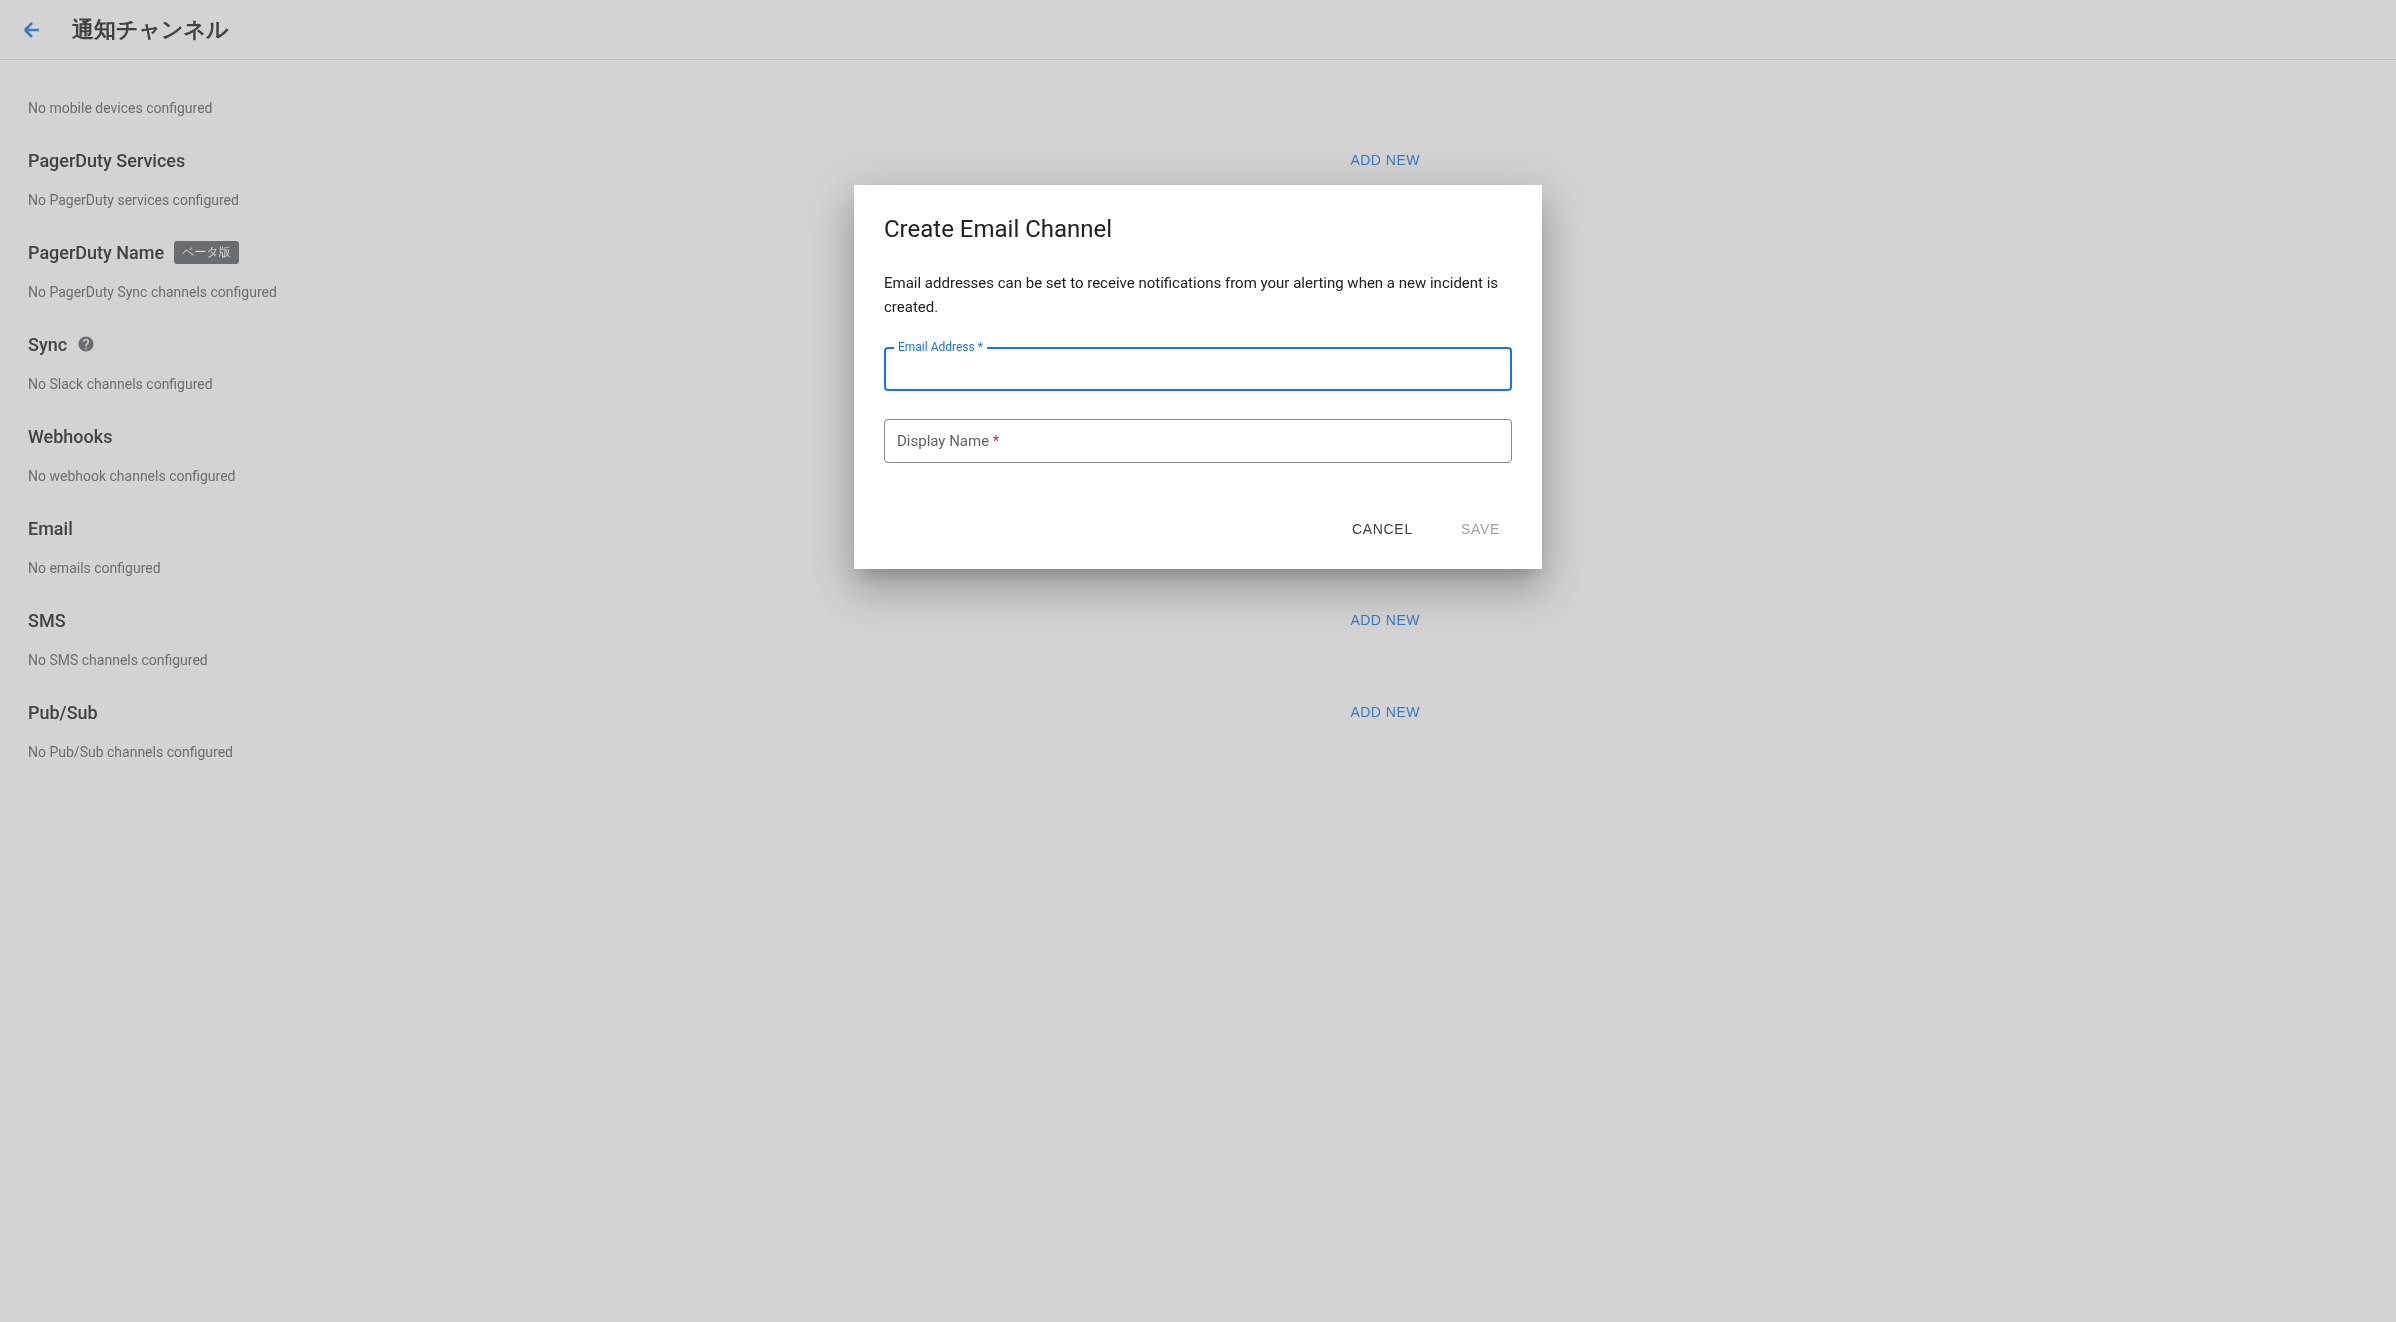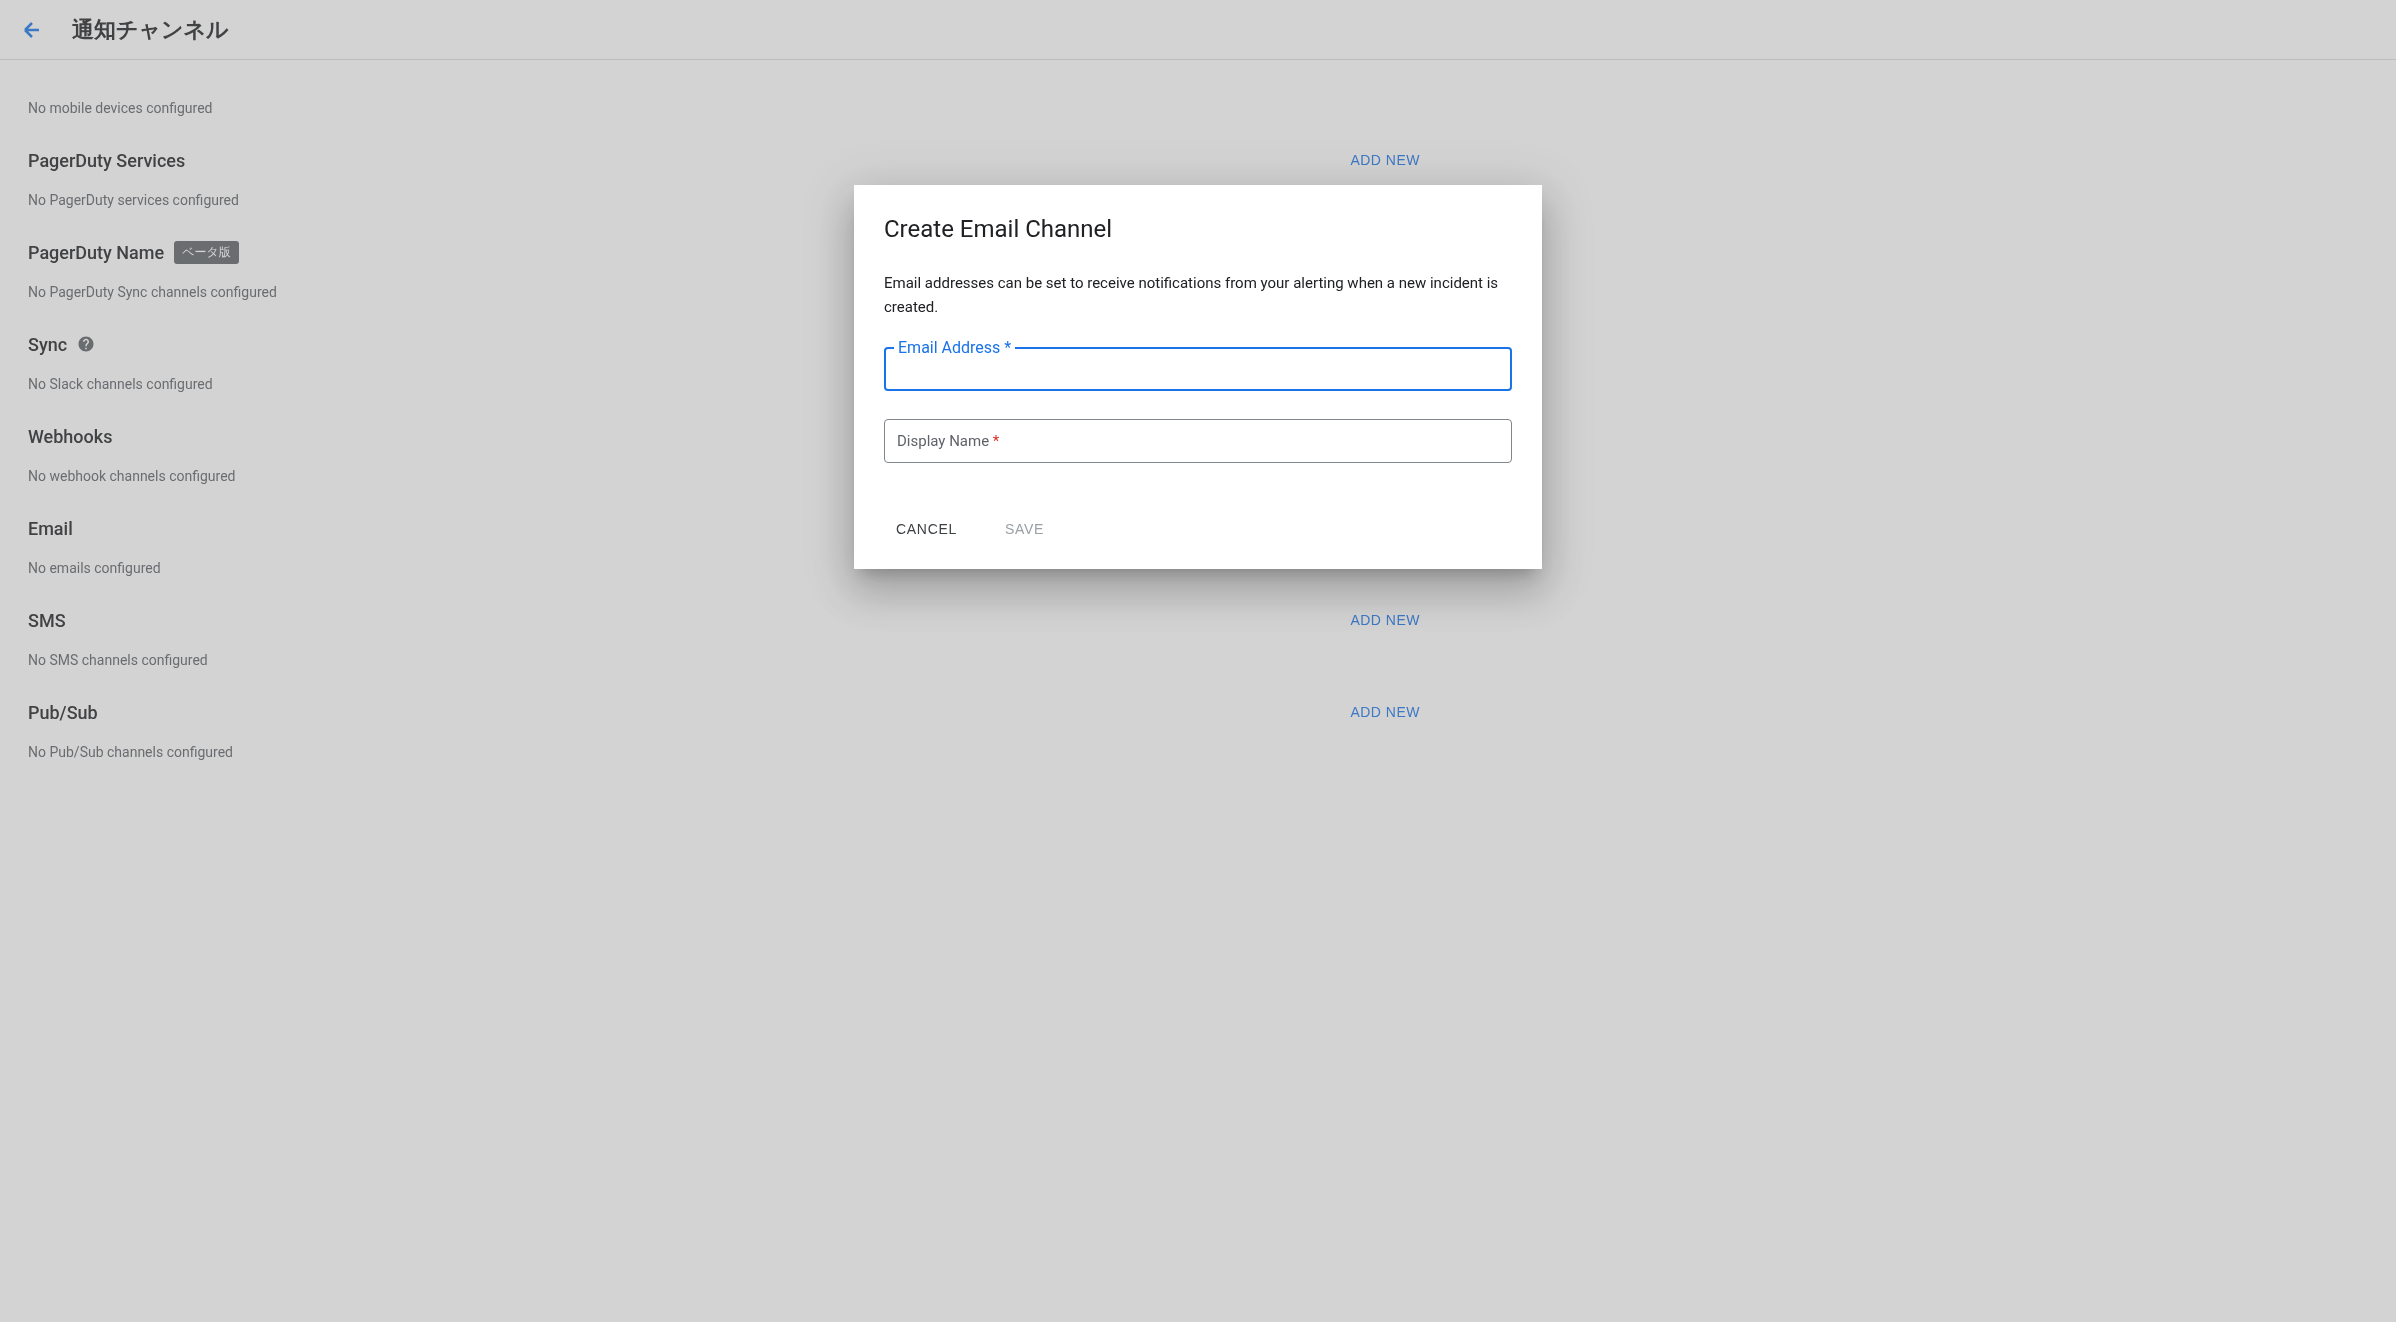--- a/index.html
+++ b/index.html
@@ -119,21 +119,21 @@
     }
     .text-field-wrapper {
       position: relative;
       margin-bottom: 28px;
     }
     .text-field-wrapper.focused .text-field {
       border: 2px solid #1a73e8;
     }
     .text-field-wrapper.focused .floating-label {
       color: #1a73e8;
-      font-size: 16px;
+      font-size: 12px;
       top: -8px;
       left: 10px;
       background: #fff;
       padding: 0 4px;
     }
     .text-field {
       width: 100%;
       height: 44px;
       border: 1px solid #80868b;
       border-radius: 4px;
@@ -155,20 +155,21 @@
     }
     .text-field-wrapper.focused .floating-label {
       top: 0;
       transform: translateY(-50%);
     }
     .required-star {
       color: #d93025;
     }
     .modal-actions {
       display: flex;
+      justify-content: flex-end;
       gap: 24px;
       margin-top: 50px;
     }
     .modal-btn {
       background: none;
       border: none;
       font-size: 14px;
       font-weight: 500;
       letter-spacing: 0.7px;
       padding: 8px 12px;

